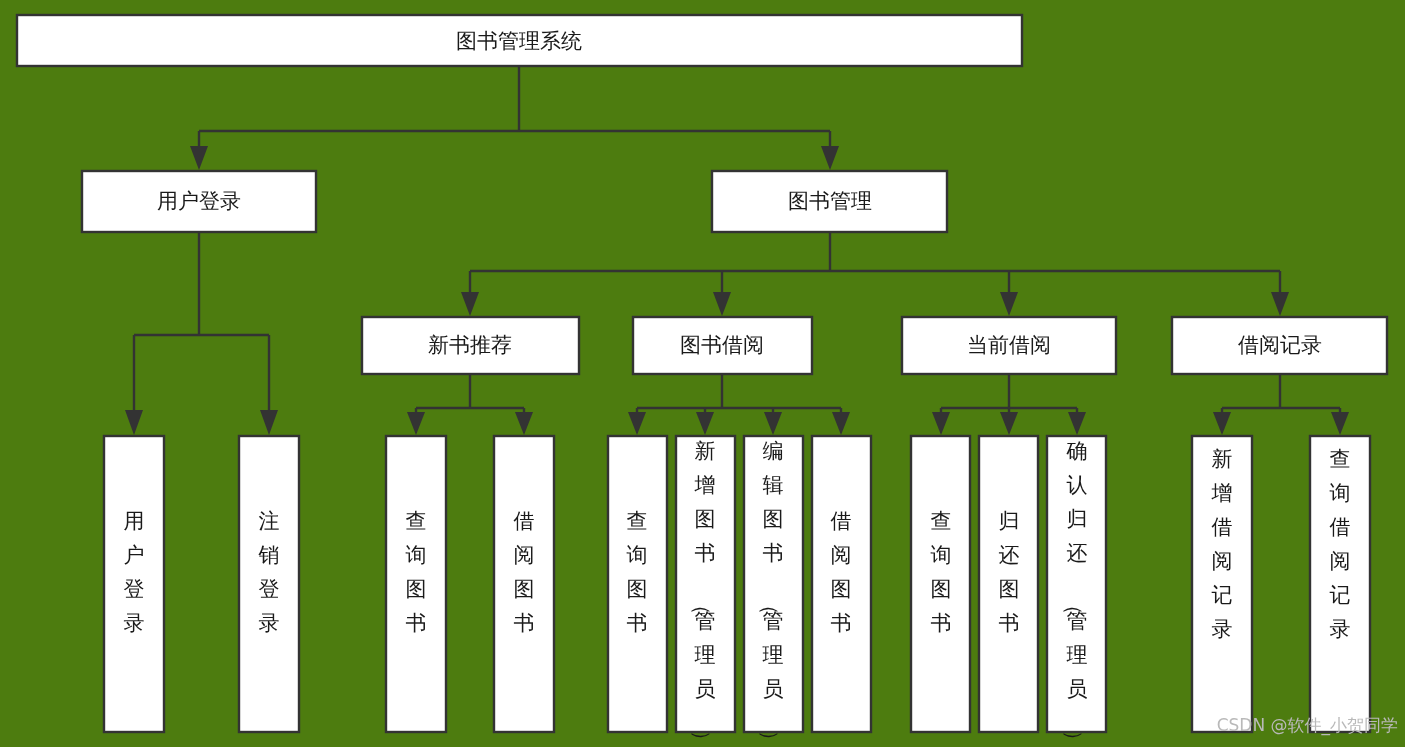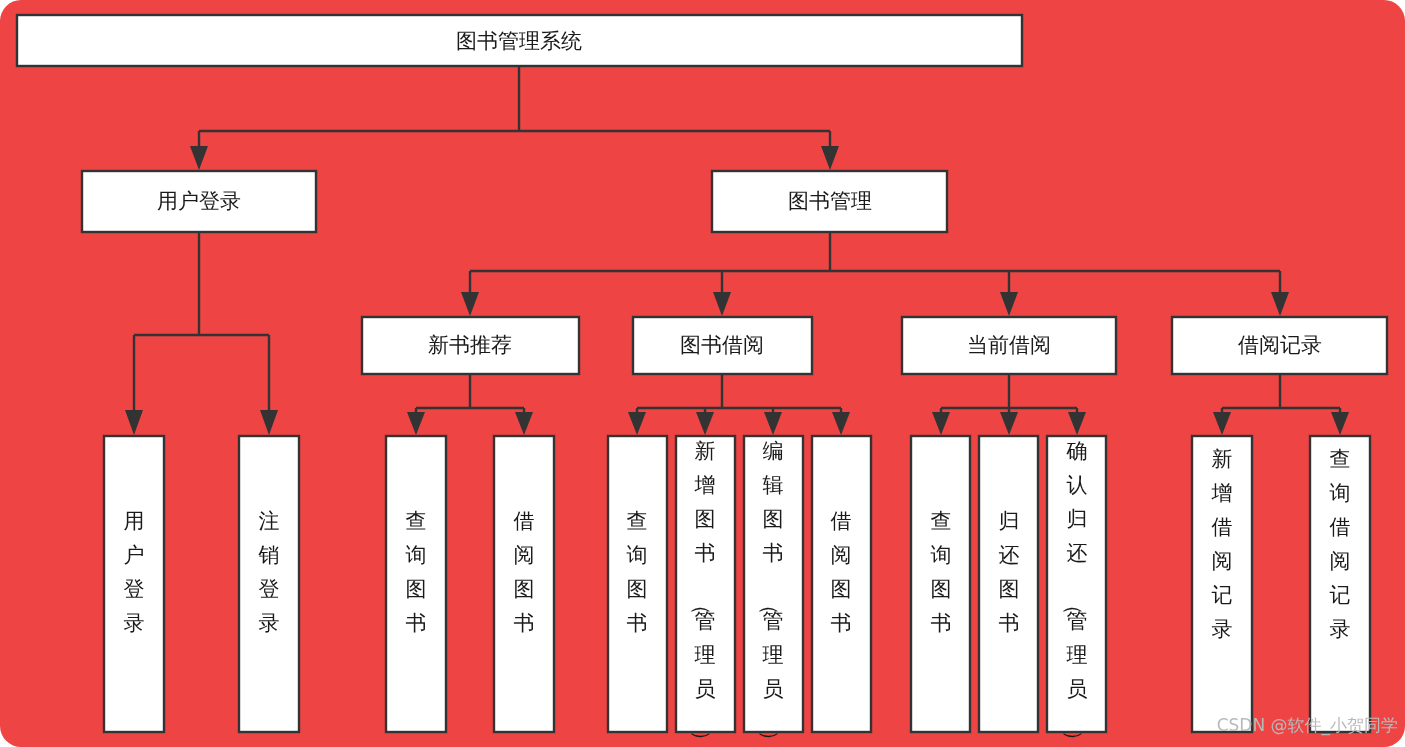--- a/index.html
+++ b/index.html
@@ -11,22 +11,21 @@
   body {
     width: 1405px;
     height: 747px;
     font-family: "DejaVu Sans", "Liberation Sans", sans-serif;
     overflow: hidden;
   }
   #diagram-root {
     position: relative;
     width: 1405px;
     height: 747px;
-    background: #ef4444;
-    border-radius: 21px;
+    background: #4d7c0f;
   }
   svg#tree-svg {
     position: absolute;
     top: 0;
     left: 0;
     width: 1405px;
     height: 747px;
     display: block;
   }
   .node-box {

